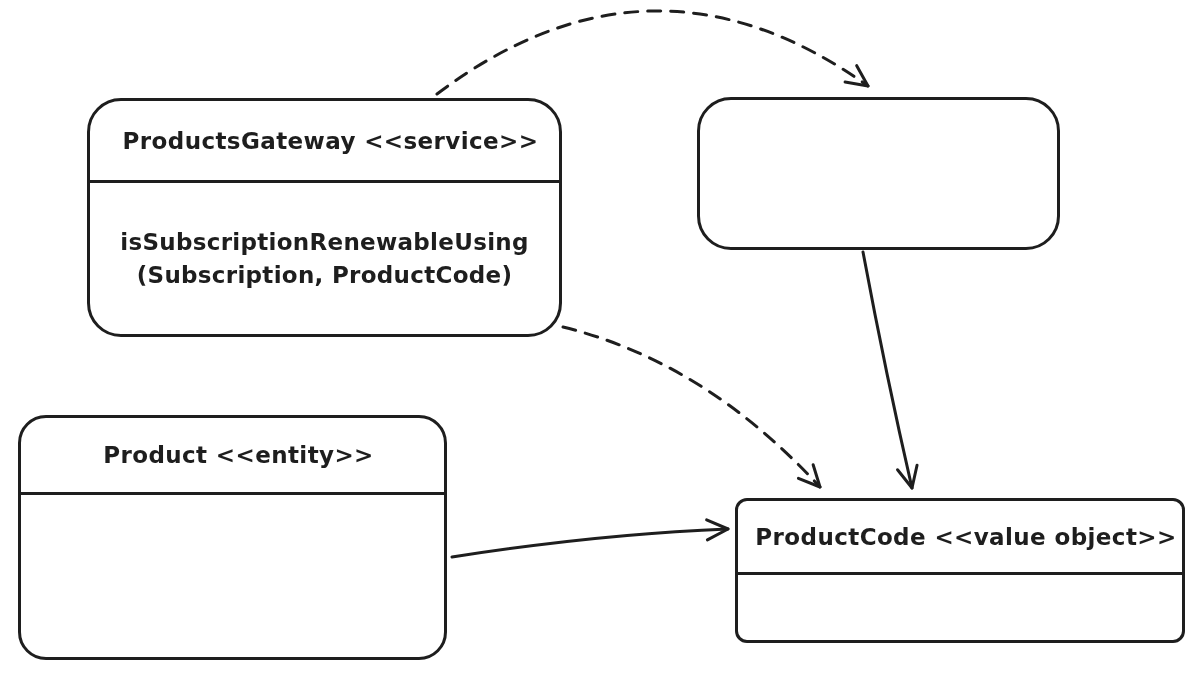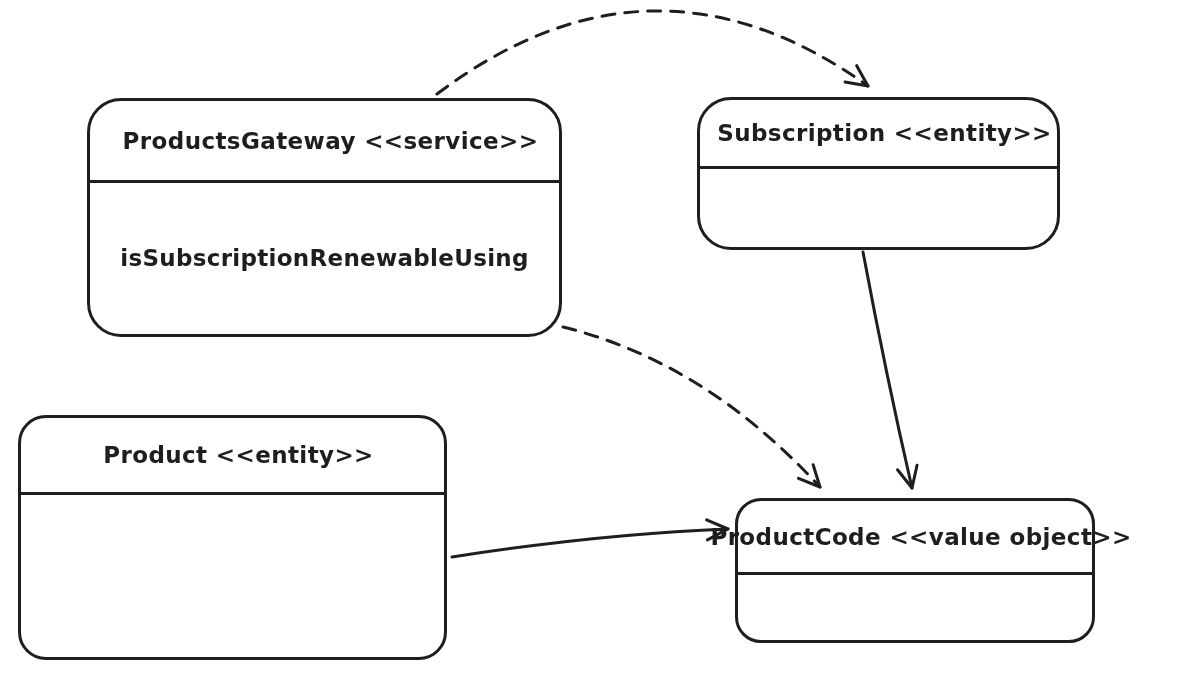--- a/index.html
+++ b/index.html
@@ -52,21 +52,21 @@
     text-align: center;
     white-space: nowrap;
   }
   
   #box-products-gateway { left: 87px;  top: 98px;  width: 475px; height: 239px; }
   #box-products-gateway .uml-header { height: 82px; }
   #box-subscription     { left: 697px; top: 97px;  width: 363px; height: 153px; }
   #box-subscription .uml-header { height: 69px; }
   #box-product          { left: 18px;  top: 415px; width: 429px; height: 245px; border-radius: 28px; }
   #box-product .uml-header { height: 77px; }
-  #box-product-code     { left: 735px; top: 498px; width: 360px; height: 145px; border-radius: 26px; }
+  #box-product-code     { left: 735px; top: 498px; width: 450px; height: 145px; border-radius: 12px; }
   #box-product-code .uml-header { height: 74px; }
 </style>
 </head>
 <body>
 
 <div class="canvas">
 
   <svg class="edges-layer" viewBox="0 0 1200 677" xmlns="http://www.w3.org/2000/svg">
     <defs>
       <marker id="arrowhead" viewBox="0 0 28 28" refX="25" refY="14" markerWidth="28" markerHeight="28" markerUnits="userSpaceOnUse" orient="auto">
@@ -80,25 +80,25 @@
 
     <path d="M 863 252 Q 886 375 912 488" fill="none" stroke="#1e1e1e" stroke-width="3" stroke-linecap="round" marker-end="url(#arrowhead)"></path>
 
     <path d="M 452 557 Q 600 534 728 529" fill="none" stroke="#1e1e1e" stroke-width="3" stroke-linecap="round" marker-end="url(#arrowhead)"></path>
   </svg>
 
   <div class="uml-box" id="box-products-gateway">
     <div class="uml-header">ProductsGateway &lt;&lt;service&gt;&gt;</div>
     <div class="uml-body">
       <div>isSubscriptionRenewableUsing</div>
+      <div>(Subscription, ProductCode)</div>
     </div>
   </div>
 
   <div class="uml-box" id="box-subscription">
-    <div class="uml-header">Subscription &lt;&lt;entity&gt;&gt;</div>
     <div class="uml-body"></div>
   </div>
 
   <div class="uml-box" id="box-product">
     <div class="uml-header">Product &lt;&lt;entity&gt;&gt;</div>
   </div>
 
   <div class="uml-box" id="box-product-code">
     <div class="uml-header">ProductCode &lt;&lt;value object&gt;&gt;</div>
     <div class="uml-body"></div>

